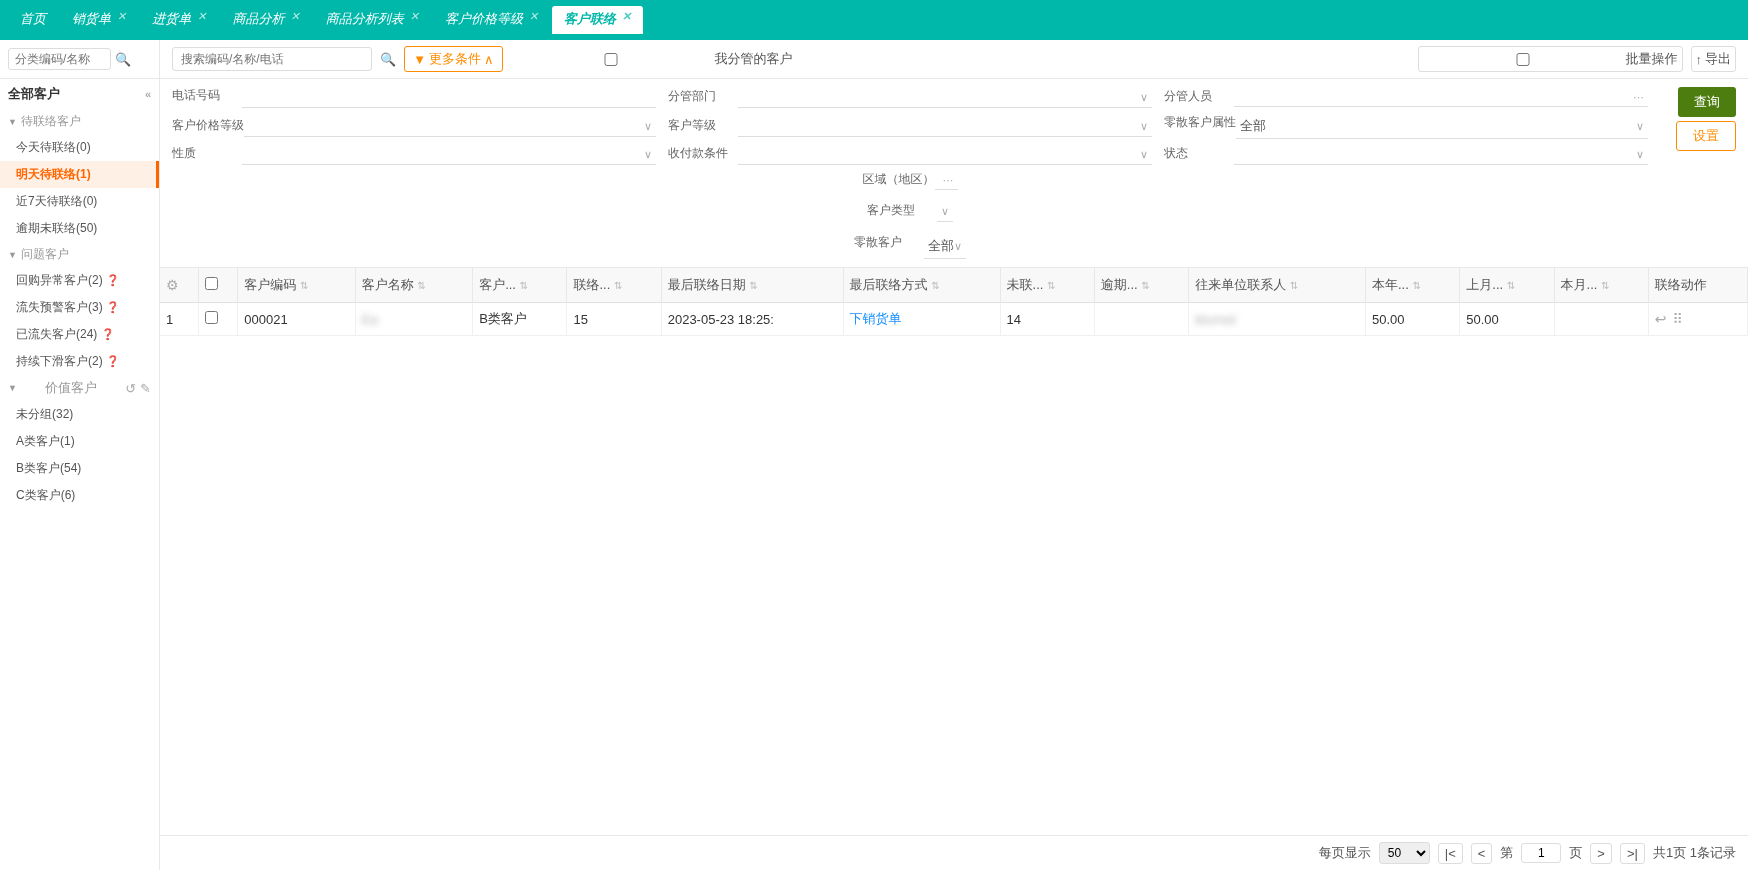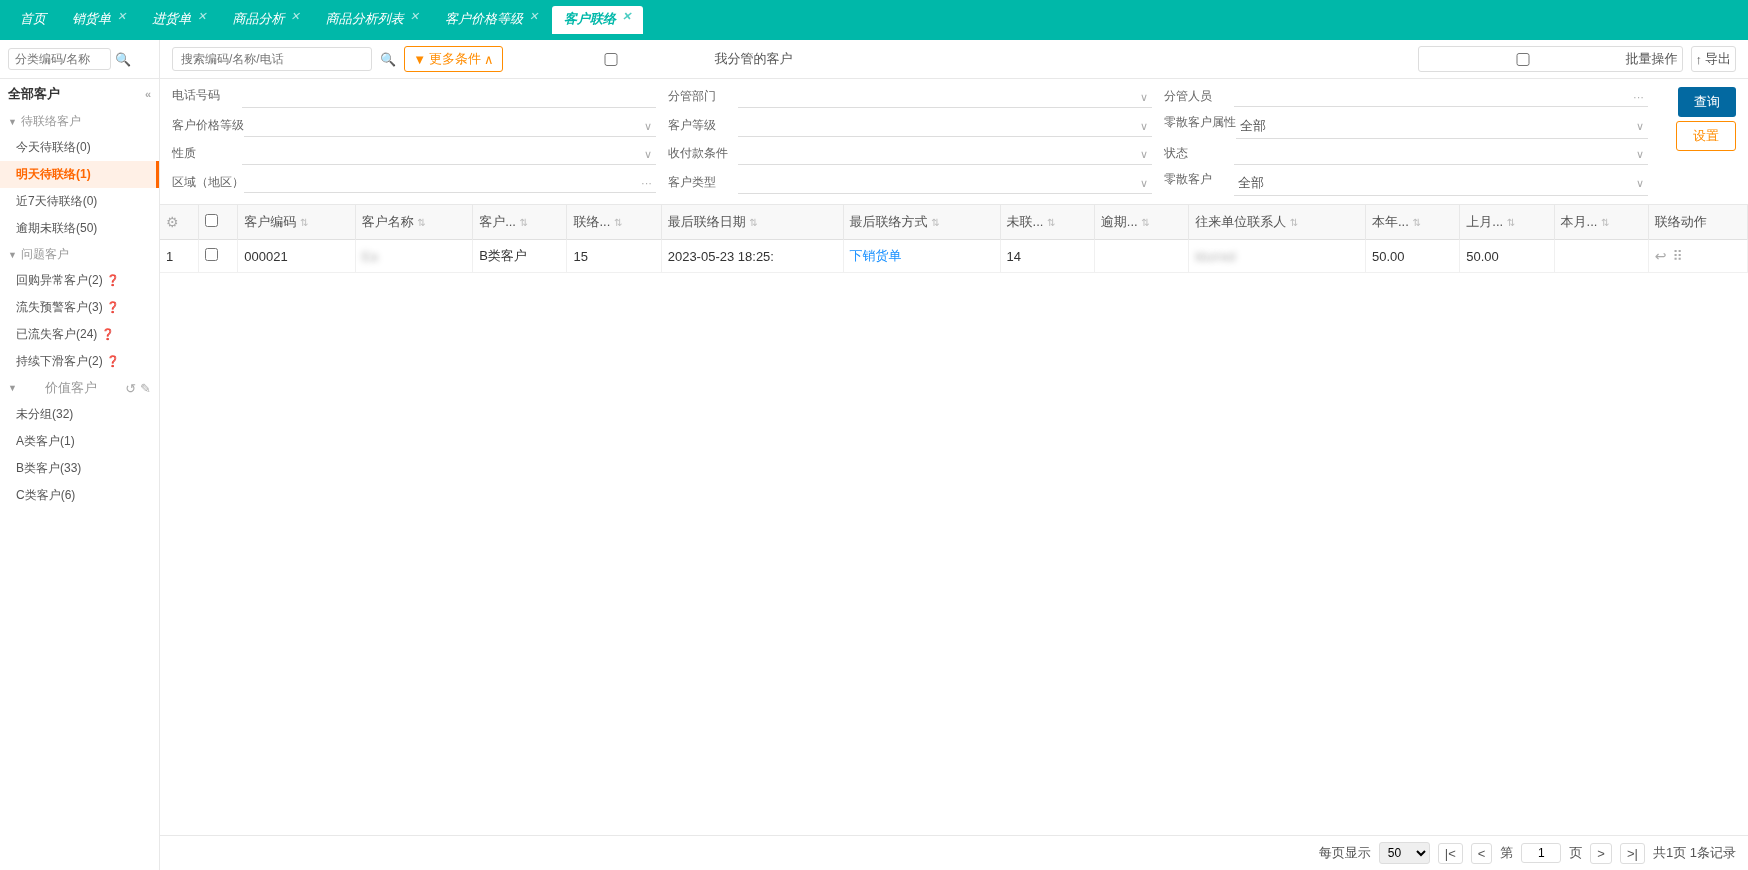--- a/index.html
+++ b/index.html
@@ -156,21 +156,21 @@
       background: #fff;
       border-bottom: 1px solid #e8e8e8;
       padding: 8px 12px;
     }
     .adv-row {
       display: flex;
       align-items: center;
       margin-bottom: 6px;
       gap: 12px;
     }
-    .adv-row:last-child { margin-bottom: 0; }
+    .adv-row:last-child { margin-bottom: 0; flex-direction: column; }
     .adv-field {
       display: flex;
       align-items: flex-start;
       flex: 1;
       min-width: 0;
     }
     .adv-label {
       color: #666;
       font-size: 12px;
       white-space: nowrap;
@@ -196,21 +196,21 @@
       justify-content: flex-end;
     }
     .adv-select .down-arrow { color: #aaa; font-size: 11px; }
     .adv-more-btn {
       color: #aaa;
       font-size: 11px;
       cursor: pointer;
       margin-left: 4px;
     }
     .query-btn {
-      background: #0369a1;
+      background: #4d7c0f;
       color: #fff;
       border: none;
       border-radius: 3px;
       padding: 6px 16px;
       cursor: pointer;
       font-size: 13px;
     }
     .set-btn {
       background: #fff;
       color: #ff8c00;
@@ -361,21 +361,21 @@
 
     <div class="sidebar-section-title" style="display:flex;align-items:center;justify-content:space-between;">
       <span>价值客户</span>
       <span style="display:flex;gap:4px;">
         <span style="color:#aaa;cursor:pointer;">↺</span>
         <span style="color:#aaa;cursor:pointer;">✎</span>
       </span>
     </div>
     <div class="sidebar-item">未分组(32)</div>
     <div class="sidebar-item">A类客户(1)</div>
-    <div class="sidebar-item">B类客户(33)</div>
+    <div class="sidebar-item">B类客户(54)</div>
     <div class="sidebar-item">C类客户(6)</div>
   </div>
 
   <div class="content">
 
     <div class="filter-bar">
       <input type="text" placeholder="搜索编码/名称/电话" style="">
       <span style="color:#aaa;cursor:pointer;">🔍</span>
       <div class="filter-btn">
         <span>▼</span>

